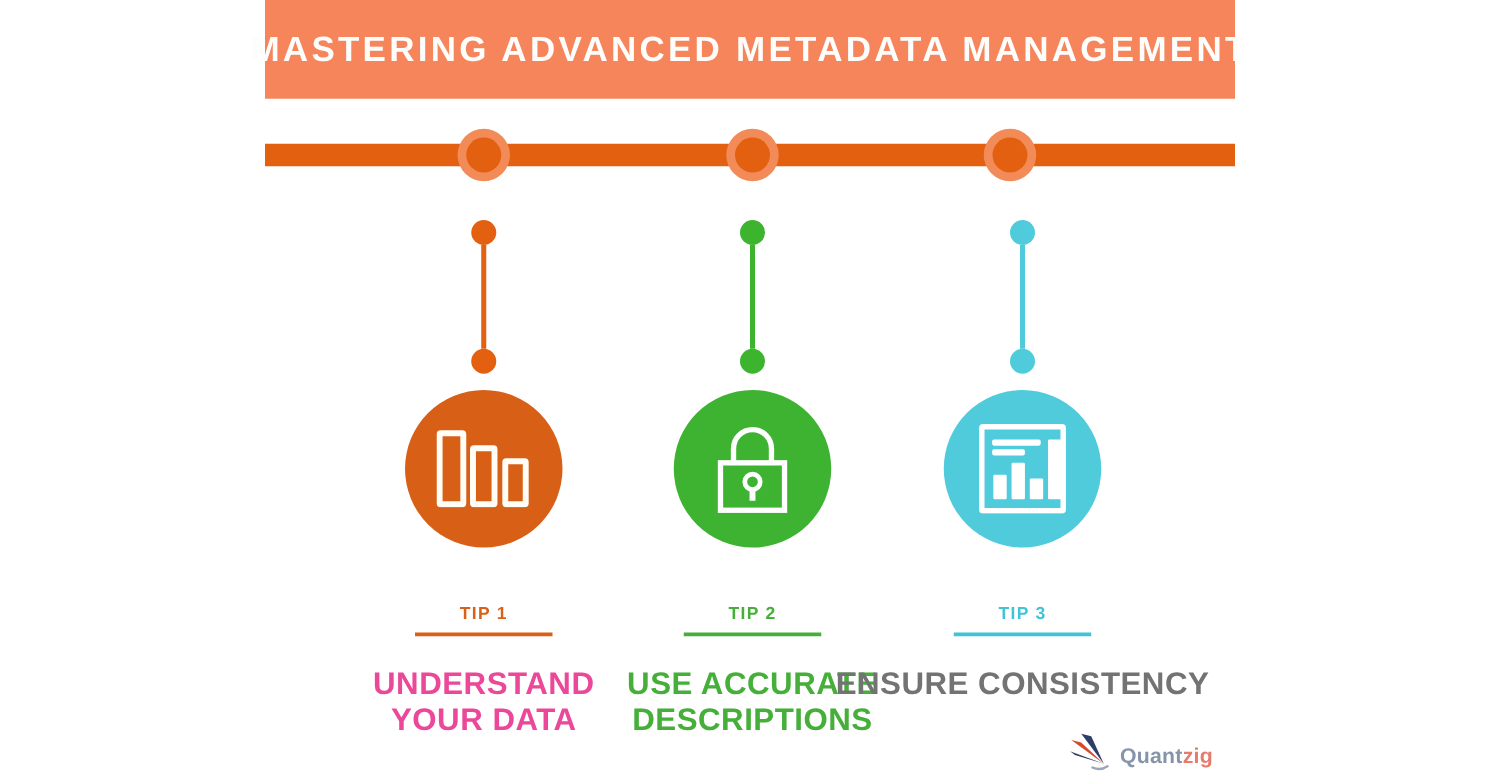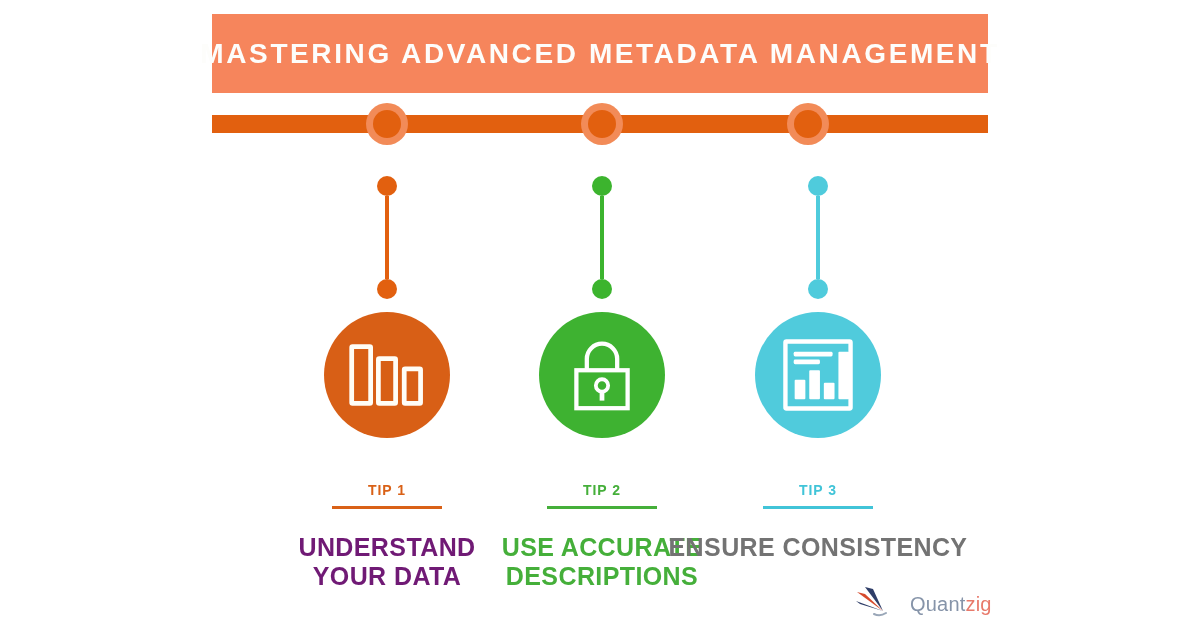--- a/index.html
+++ b/index.html
@@ -2,21 +2,21 @@
 <html><head>
 <meta charset="utf-8">
 <style>
   html,body{margin:0;padding:0;background:#ffffff;}
   .canvas{
     position:relative;width:1200px;height:627px;background:#ffffff;overflow:hidden;
     font-family:"Liberation Sans", sans-serif;
   }
   
   .banner{
-    position:absolute;left:212px;top:14px;width:776px;height:79px;
+    position:absolute;left:212px;top:0;width:776px;height:79px;
     background:#F6855C;display:flex;align-items:center;justify-content:center;
   }
   .banner-title{
     color:#FDFDFB;font-size:28px;font-weight:600;letter-spacing:2.6px;white-space:nowrap;
   }
   
   .timeline-bar{
     position:absolute;left:212px;top:115px;width:776px;height:18px;background:#E2600F;
   }
   .timeline-node{
@@ -50,28 +50,28 @@
   .tip-label{
     margin-top:44px;font-size:14px;font-weight:700;letter-spacing:1px;
   }
   .tip-rule{width:110px;height:3px;margin-top:8px;border:none;}
   .col-1 .tip-label{color:#D96117;} .col-1 .tip-rule{background:#D96117;}
   .col-2 .tip-label{color:#45AF3A;} .col-2 .tip-rule{background:#45AF3A;}
   .col-3 .tip-label{color:#41C4D8;} .col-3 .tip-rule{background:#41C4D8;}
   .tip-title{
     margin-top:16px;font-size:25px;font-weight:700;line-height:29px;text-align:center;letter-spacing:0.4px;
   }
-  .col-1 .tip-title{color:#701a75;}
+  .col-1 .tip-title{color:#ec4899;}
   .col-2 .tip-title{color:#45AF3A;}
   .col-3 .tip-title{color:#737373;white-space:nowrap;}
   
   .logo{
     position:absolute;left:856px;top:586px;display:flex;align-items:center;
   }
-  .logo-text{font-size:20px;font-weight:400;letter-spacing:0.2px;margin-left:20px;}
+  .logo-text{font-size:17px;font-weight:700;letter-spacing:0.2px;margin-left:6px;}
   .logo-quant{color:#8694A9;}
   .logo-zig{color:#E87A6B;}
 </style>
 </head>
 <body>
 
 <div class="canvas">
 
   <div class="banner">
     <span class="banner-title">MASTERING ADVANCED METADATA MANAGEMENT</span>

